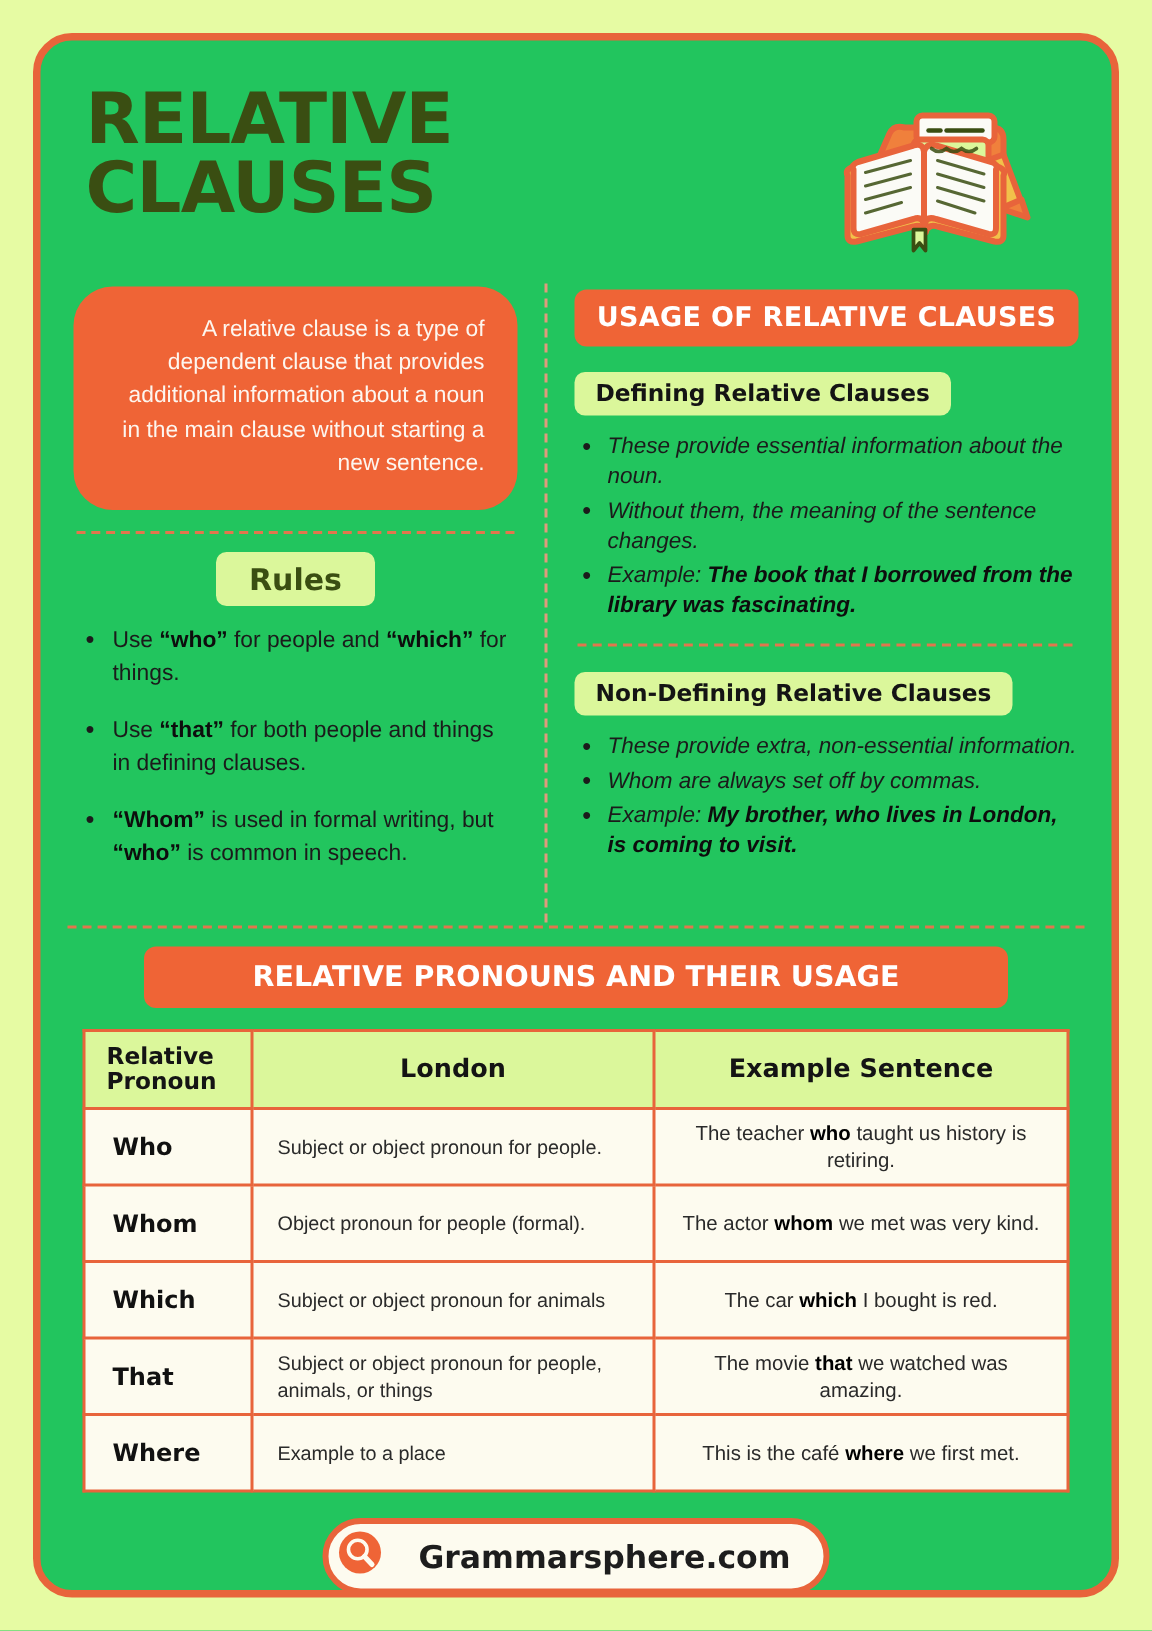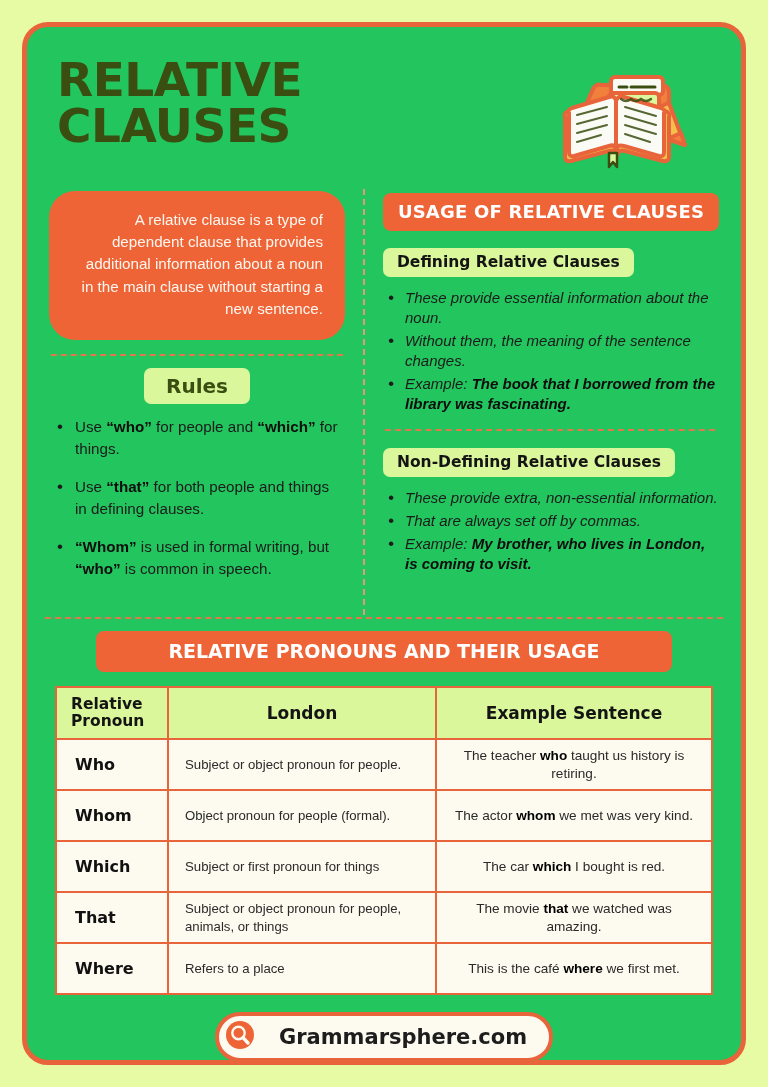--- a/index.html
+++ b/index.html
@@ -354,21 +354,21 @@
             <li>Example: <b>The book that I borrowed from the library was fascinating.</b></li>
           </ul>
       </div>
 
       <div class="sub-divider"></div>
 
       <div>
         <span class="sub-badge">Non-Defining Relative Clauses</span>
         <ul class="usage-list">
             <li>These provide extra, non-essential information.</li>
-            <li>That are always set off by commas.</li>
+            <li>Whom are always set off by commas.</li>
             <li>Example: <b>My brother, who lives in London, is coming to visit.</b></li>
           </ul>
       </div>
     </div>
   </div>
 
   <div class="hdivider full"></div>
 
   <div class="table-section">
     <div class="table-banner">RELATIVE PRONOUNS AND THEIR USAGE</div>
@@ -387,31 +387,31 @@
             <td class="usage">Subject or object pronoun for people.</td>
             <td class="example">The teacher <b>who</b> taught us history is retiring.</td>
           </tr>
           <tr>
             <td class="pronoun">Whom</td>
             <td class="usage">Object pronoun for people (formal).</td>
             <td class="example">The actor <b>whom</b> we met was very kind.</td>
           </tr>
           <tr>
             <td class="pronoun">Which</td>
-            <td class="usage">Subject or first pronoun for things</td>
+            <td class="usage">Subject or object pronoun for animals</td>
             <td class="example">The car <b>which</b> I bought is red.</td>
           </tr>
           <tr>
             <td class="pronoun">That</td>
             <td class="usage">Subject or object pronoun for people, animals, or things</td>
             <td class="example">The movie <b>that</b> we watched was amazing.</td>
           </tr>
           <tr>
             <td class="pronoun">Where</td>
-            <td class="usage">Refers to a place</td>
+            <td class="usage">Example to a place</td>
             <td class="example">This is the café <b>where</b> we first met.</td>
           </tr>
         </tbody>
     </table>
 
     <div class="footer">
       <div class="site-pill">
         <span>
           <svg width="30" height="30" viewBox="0 0 30 30">
             <circle cx="15" cy="15" r="14" fill="#ef6436"></circle>

